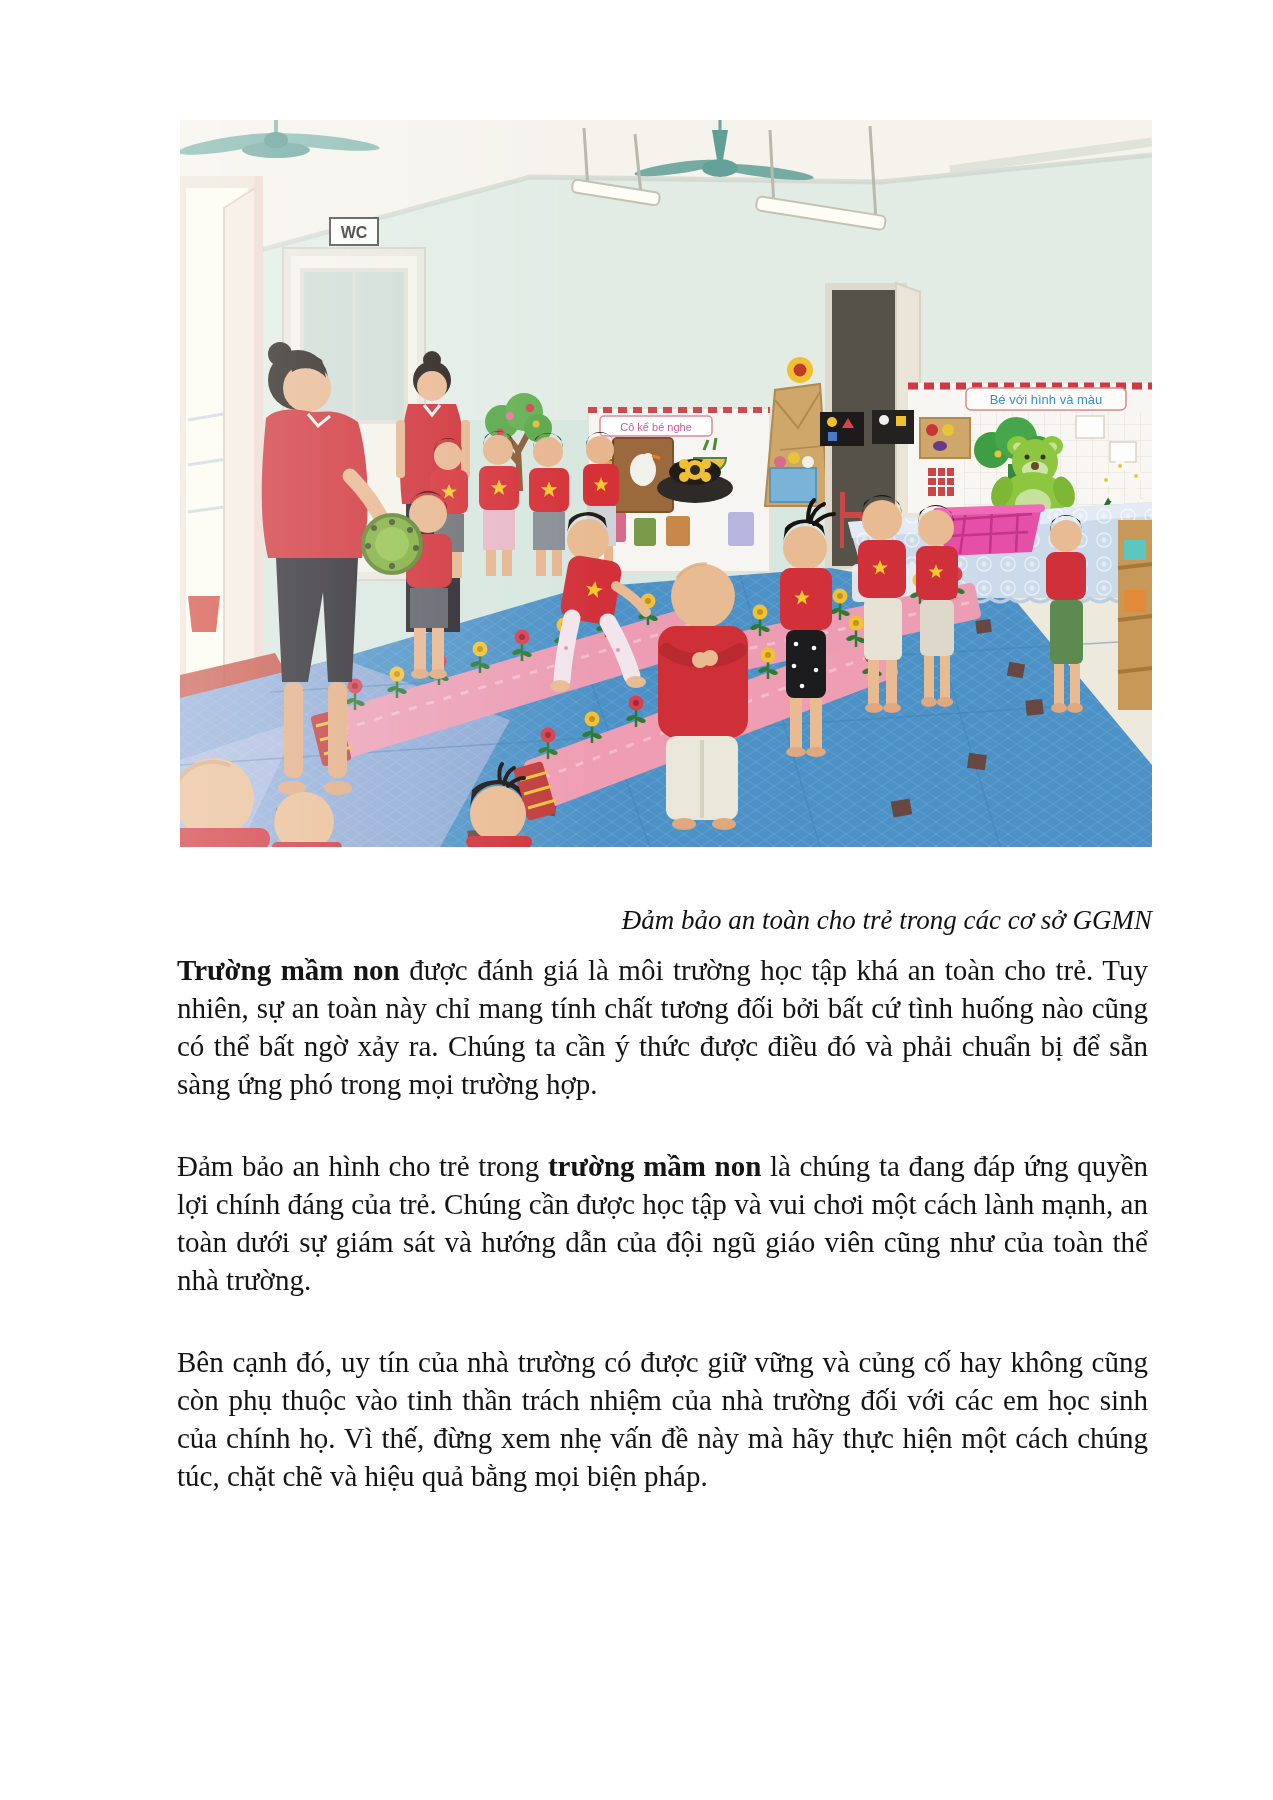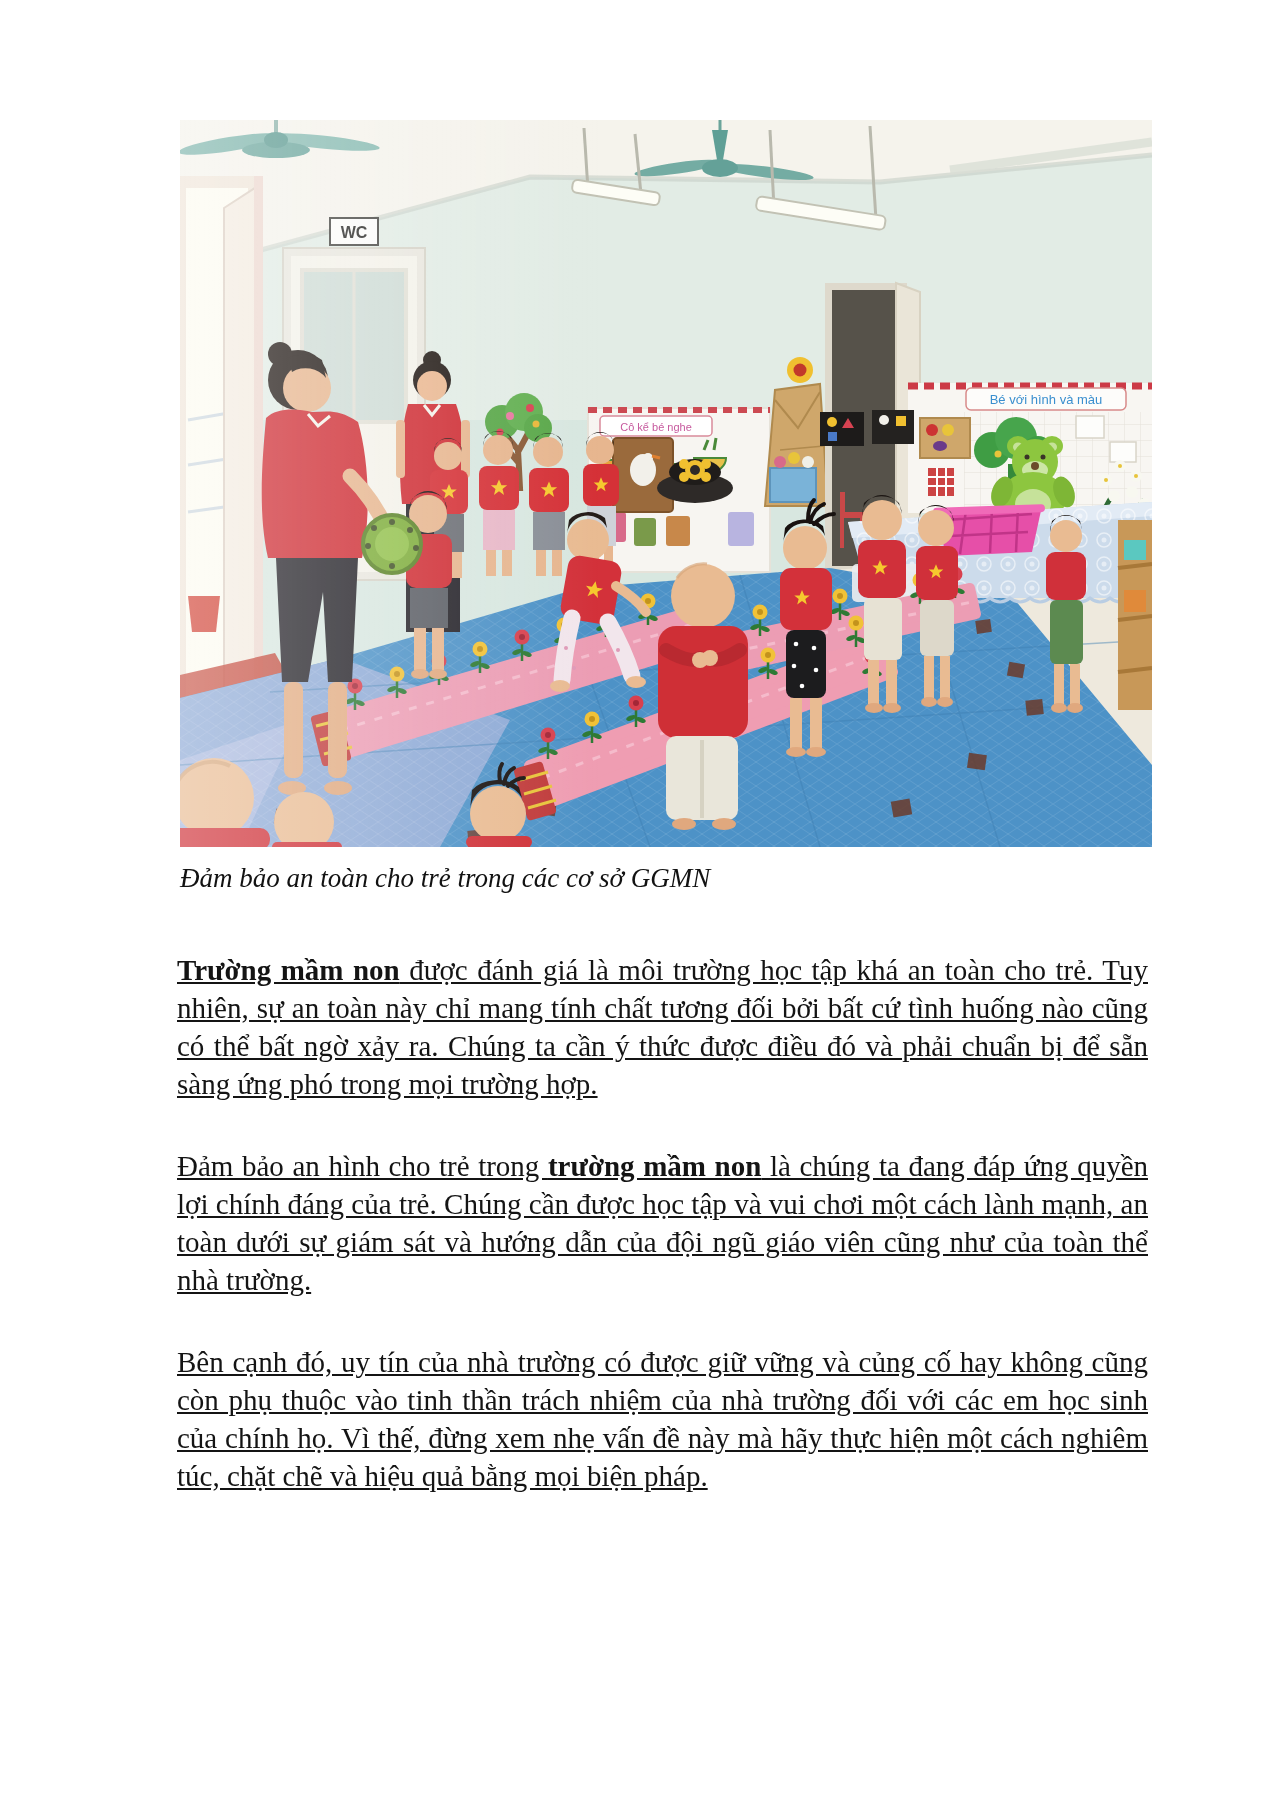--- a/index.html
+++ b/index.html
@@ -1,23 +1,23 @@
 <!DOCTYPE html>
 <html><head>
 <meta charset="utf-8">
 <style>
   html,body{margin:0;padding:0;background:#ffffff;}
   .page{position:relative;width:1273px;height:1800px;background:#fff;overflow:hidden;
         font-family:"Liberation Serif", serif;color:#141414;}
   .photo-wrap{position:absolute;left:180px;top:120px;width:972px;height:727px;}
   .photo-wrap svg{display:block;width:972px;height:727px;}
-  .caption{position:absolute;left:180px;top:861px;width:972px;text-align:left;
+  .caption{position:absolute;left:180px;top:903px;width:972px;text-align:right;
            font-style:italic;font-size:27px;line-height:34px;color:#121212;}
   .article{position:absolute;left:177px;top:951px;width:971px;text-align:justify;
-           font-size:29px;line-height:38px;text-decoration:underline;}
+           font-size:29px;line-height:38px;}
   .article p{margin:0 0 44px 0;}
   .article strong{font-weight:bold;}
   svg text{font-family:"Liberation Sans", sans-serif;}
 </style>
 </head>
 <body>
 
 <div class="page">
 
   <figure class="photo-wrap" style="margin:0">
@@ -553,16 +553,16 @@
 
       <rect x="0" y="0" width="420" height="727" fill="url(#lightwash)"></rect>
     </svg>
   </figure>
 
   <div class="caption">Đảm bảo an toàn cho trẻ trong các cơ sở GGMN</div>
 
   <div class="article">
     <p><strong>Trường mầm non</strong><span> được đánh giá là môi trường học tập khá an toàn cho trẻ. Tuy nhiên, sự an toàn này chỉ mang tính chất tương đối bởi bất cứ tình huống nào cũng có thể bất ngờ xảy ra. Chúng ta cần ý thức được điều đó và phải chuẩn bị để sẵn sàng ứng phó trong mọi trường hợp.</span></p>
     <p><span>Đảm bảo an hình cho trẻ trong </span><strong>trường mầm non</strong><span> là chúng ta đang đáp ứng quyền lợi chính đáng của trẻ. Chúng cần được học tập và vui chơi một cách lành mạnh, an toàn dưới sự giám sát và hướng dẫn của đội ngũ giáo viên cũng như của toàn thể nhà trường.</span></p>
-    <p><span>Bên cạnh đó, uy tín của nhà trường có được giữ vững và củng cố hay không cũng còn phụ thuộc vào tinh thần trách nhiệm của nhà trường đối với các em học sinh của chính họ. Vì thế, đừng xem nhẹ vấn đề này mà hãy thực hiện một cách nghiêm túc, chặt chẽ và hiệu quả bằng mọi biện pháp.</span></p>
+    <p><span>Bên cạnh đó, uy tín của nhà trường có được giữ vững và củng cố hay không cũng còn phụ thuộc vào tinh thần trách nhiệm của nhà trường đối với các em học sinh của chính họ. Vì thế, đừng xem nhẹ vấn đề này mà hãy thực hiện một cách chúng túc, chặt chẽ và hiệu quả bằng mọi biện pháp.</span></p>
   </div>
 
 </div>
 
 </body></html>

